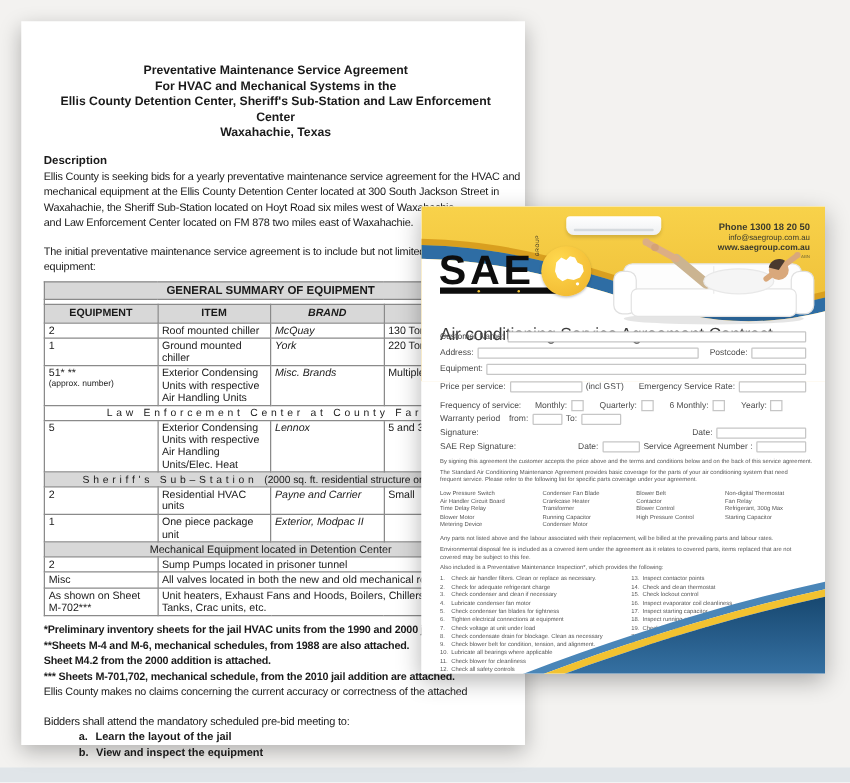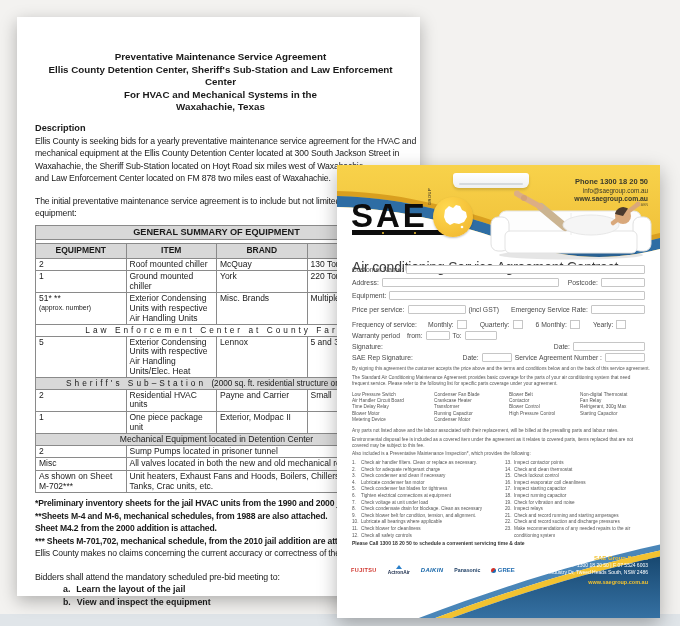--- a/index.html
+++ b/index.html
@@ -11,38 +11,38 @@
   .bid-page{left:17px;top:17px;width:403px;height:579px;box-shadow:0 5px 16px rgba(0,0,0,.28);z-index:1;}
   .bid-content{padding:34px 14px 0 18px;color:#1a1a1a;}
   .bid-title{text-align:center;}
   .bt1{font-size:9px;line-height:12.5px;}
   .btb{font-size:9.8px;font-weight:bold;line-height:12.5px;}
   .desc-head{font-weight:bold;font-size:9.2px;margin-top:8px;line-height:13px;}
   .line{white-space:nowrap;font-size:8.7px;line-height:12.5px;letter-spacing:-0.15px;}
   .intro{margin-top:10px;}
   table.equip{margin-top:5px;border-collapse:collapse;table-layout:fixed;width:363px;}
   table.equip td{border:1px solid #8a8a8a;font-size:8.5px;line-height:9.6px;padding:1px 3px;vertical-align:top;}
-  td.c1{width:58px;} td.c2{width:124px;} td.c3{width:88px;} td.c4{width:80px;}
+  td.c1{width:58px;} td.c2{width:124px;} td.c3{width:88px;font-style:italic;} td.c4{width:80px;}
   tr.trow td{background:#d8d8d8;font-weight:bold;text-align:center;font-size:9.2px;padding:2px;}
   tr.sprow td{height:3px;padding:0;}
   tr.hrow td{background:#d8d8d8;font-weight:bold;text-align:center;padding:2px 0;}
   tr.sec td{text-align:center;letter-spacing:3px;font-size:8.3px;padding:0.5px 2px;white-space:nowrap;}
   tr.sec.gray td{background:#d8d8d8;}
   tr.sec.left td{text-align:left;padding-left:30px;}
   tr.sec .secnote{letter-spacing:0;font-size:8.2px;}
   tr.sec.normal td{letter-spacing:0;font-size:8.6px;}
   .qn{display:block;font-size:6.8px;line-height:7.5px;}
   .foot{margin-top:4px;}
   .foot .line{font-size:8.6px;}
   .foot .fb{font-weight:bold;}
   .bidders{margin-top:11px;}
   .bidders .line{font-size:8.8px;}
   .bitem{display:flex;gap:6px;margin-left:28px;font-weight:bold;font-size:8.8px;line-height:12.5px;white-space:nowrap;}
   
-  .sae-page{left:337px;top:165px;width:323px;height:453px;box-shadow:0 6px 18px rgba(0,0,0,.3);z-index:2;overflow:hidden;}
+  .sae-page{left:337px;top:165px;width:323px;height:374px;box-shadow:0 6px 18px rgba(0,0,0,.3);z-index:2;overflow:hidden;}
   .sae-page .abs{position:absolute;}
   .hdr-svg{left:0;top:0;}
   .ftr-svg{left:0;bottom:0;}
   .aircon{left:116px;top:8px;width:76px;height:15px;background:linear-gradient(#ffffff,#eef0f2);border-radius:3px 3px 6px 6px;box-shadow:0 2px 3px rgba(0,0,0,.15);}
   .aircon .vent{position:absolute;left:6px;right:6px;bottom:3px;height:2px;background:#d5dade;border-radius:1px;}
   .contact{right:12px;top:12px;text-align:right;color:#3a3a2c;}
   .contact .ph{font-size:7.5px;font-weight:bold;}
   .contact .em{font-size:6.3px;margin-top:1px;}
   .contact .wb{font-size:6.8px;font-weight:bold;margin-top:1px;}
   .contact .abn{font-size:3.5px;margin-top:1px;opacity:.7;}
@@ -82,22 +82,22 @@
 </head>
 <body>
 
 <div class="stage">
   <div class="floor"></div>
 
   <div class="page bid-page">
     <div class="bid-content">
       <div class="bid-title">
         <div class="btb">Preventative Maintenance Service Agreement</div>
+        <div class="btb">For HVAC and Mechanical Systems in the</div>
         <div class="btb">Ellis County Detention Center, Sheriff's Sub-Station and Law Enforcement Center</div>
-        <div class="btb">For HVAC and Mechanical Systems in the</div>
         <div class="btb">Waxahachie, Texas</div>
       </div>
       <div class="desc-head">Description</div>
       <div>
         <div class="line">Ellis County is seeking bids for a yearly preventative maintenance service agreement for the HVAC and</div>
         <div class="line">mechanical equipment at the Ellis County Detention Center located at 300 South Jackson Street in</div>
         <div class="line">Waxahachie, the Sheriff Sub-Station located on Hoyt Road six miles west of Waxahachie,</div>
         <div class="line">and Law Enforcement Center located on FM 878 two miles east of Waxahachie.</div>
       </div>
       <div class="intro">

